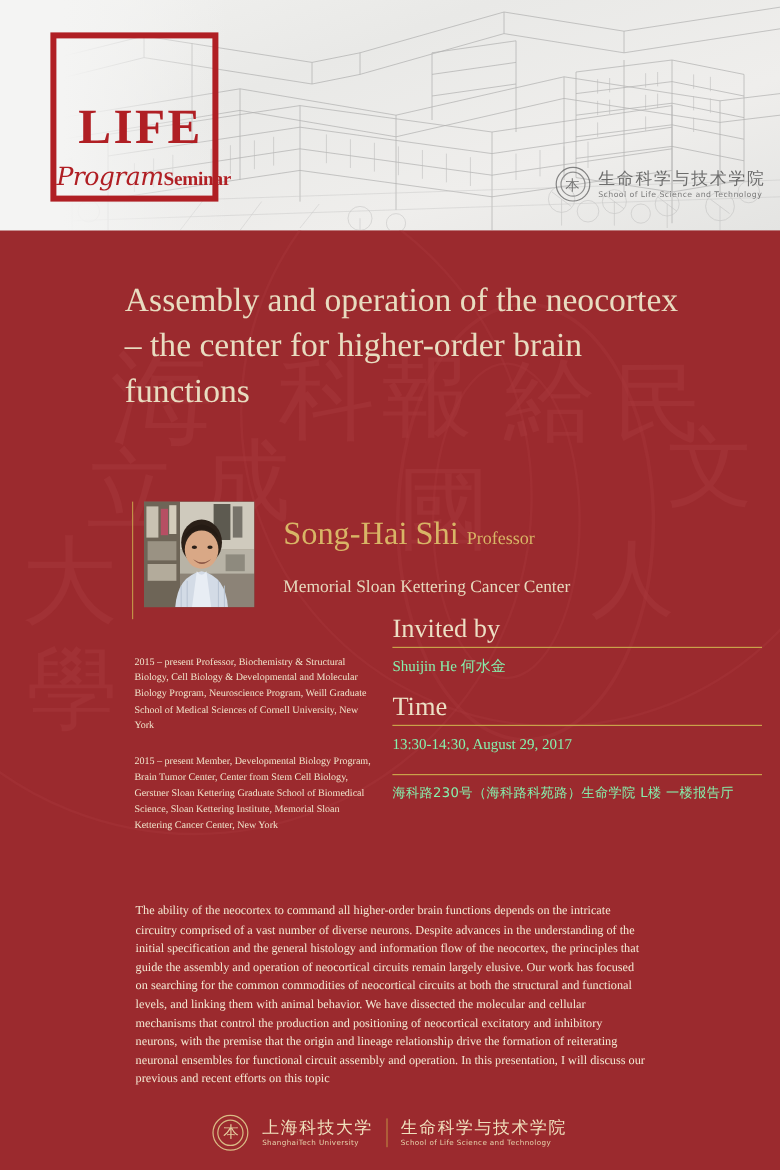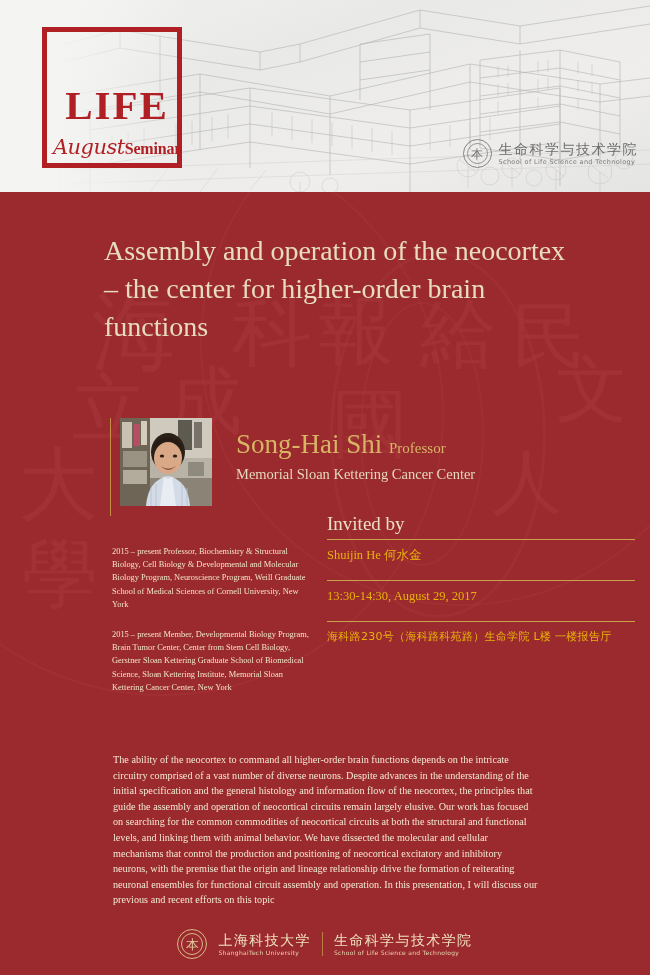--- a/index.html
+++ b/index.html
@@ -95,37 +95,37 @@
   }
 
   
   .speaker{position:absolute;left:236px;top:428px;width:330px;}
   .sp-name{
     font-size:27px;line-height:32px;color:#d8b566;
     font-family:"Liberation Serif","DejaVu Serif",serif;
   }
   .sp-title{font-size:15px;color:#d8b566;}
   .sp-aff{
-    font-size:14.5px;line-height:20px;color:#e6d9bd;margin-top:0;
+    font-size:14.5px;line-height:20px;color:#e6d9bd;margin-top:14px;
     font-family:"Liberation Serif","DejaVu Serif",serif;
   }
 
   
   .bio{position:absolute;left:112px;top:528px;width:200px;color:#f0e4cb;}
   .bio p{margin:17px 0 13px 0;font-size:8.4px;line-height:13.2px;
     font-family:"Liberation Serif","DejaVu Serif",serif;}
 
   
   .info{position:absolute;left:327px;top:512px;width:308px;}
   .info-h{
-    font-size:19px;line-height:24px;color:#ecdfc4;
+    font-size:22px;line-height:24px;color:#ecdfc4;
     font-family:"Liberation Serif","DejaVu Serif",serif;
   }
   .info-rule{height:1px;background:#c9a24a;margin:3px 0 6px 0;}
-  .info-v{font-size:12.5px;line-height:18px;color:#eab308;}
+  .info-v{font-size:12.5px;line-height:18px;color:#86efac;}
   .info-v.cn{font-family:"DejaVu Sans","Liberation Sans",sans-serif;font-size:11px;letter-spacing:.3px;}
   .info-gap{height:13px;}
 
   
   .abstract{
     position:absolute;left:113px;top:752px;width:425px;
     color:#f3e8d2;font-size:10.2px;line-height:15.6px;text-align:left;
     font-family:"Liberation Serif","DejaVu Serif",serif;
   }
 
@@ -203,21 +203,21 @@
           <path d="M0 172 L650 150 M0 186 L650 164"></path>
           <path d="M150 192 L170 166 M200 192 L218 168 M250 190 L266 170"></path>
         </g>
       </svg>
     </div>
     <div class="header-fade"></div>
 
     <div class="life-logo">
       <div class="life-word">LIFE</div>
       <div class="life-sub">
-        <span class="sp">August</span><span class="sem">Seminar</span>
+        <span class="sp">Program</span><span class="sem">Seminar</span>
       </div>
     </div>
 
     <div class="hdr-logo">
       <div class="seal">
         <span class="seal-mark">本</span>
       </div>
       <div class="hdr-logo-txt">
         <div class="cn">生命科学与技术学院</div>
         <div class="en">School of Life Science and Technology</div>
@@ -287,20 +287,21 @@
     <p>2015 – present Professor, Biochemistry &amp; Structural Biology, Cell Biology &amp; Developmental and Molecular Biology Program, Neuroscience Program, Weill Graduate School of Medical Sciences of Cornell University, New York</p>
     <p>2015 – present Member, Developmental Biology Program, Brain Tumor Center, Center from Stem Cell Biology, Gerstner Sloan Kettering Graduate School of Biomedical Science, Sloan Kettering Institute, Memorial Sloan Kettering Cancer Center, New York</p>
   </div>
 
   <div class="info">
     <div class="info-h">Invited by</div>
     <div class="info-rule"></div>
     <div class="info-v">Shuijin He 何水金</div>
     <div class="info-gap"></div>
 
+    <div class="info-h">Time</div>
     <div class="info-rule"></div>
     <div class="info-v">13:30-14:30, August 29, 2017</div>
     <div class="info-gap"></div>
 
     <div class="info-rule"></div>
     <div class="info-v cn">海科路230号（海科路科苑路）生命学院 L楼 一楼报告厅</div>
   </div>
 
   <div class="abstract">The ability of the neocortex to command all higher-order brain functions depends on the intricate circuitry comprised of a vast number of diverse neurons. Despite advances in the understanding of the initial specification and the general histology and information flow of the neocortex, the principles that guide the assembly and operation of neocortical circuits remain largely elusive. Our work has focused on searching for the common commodities of neocortical circuits at both the structural and functional levels, and linking them with animal behavior. We have dissected the molecular and cellular mechanisms that control the production and positioning of neocortical excitatory and inhibitory neurons, with the premise that the origin and lineage relationship drive the formation of reiterating neuronal ensembles for functional circuit assembly and operation. In this presentation, I will discuss our previous and recent efforts on this topic</div>
 

